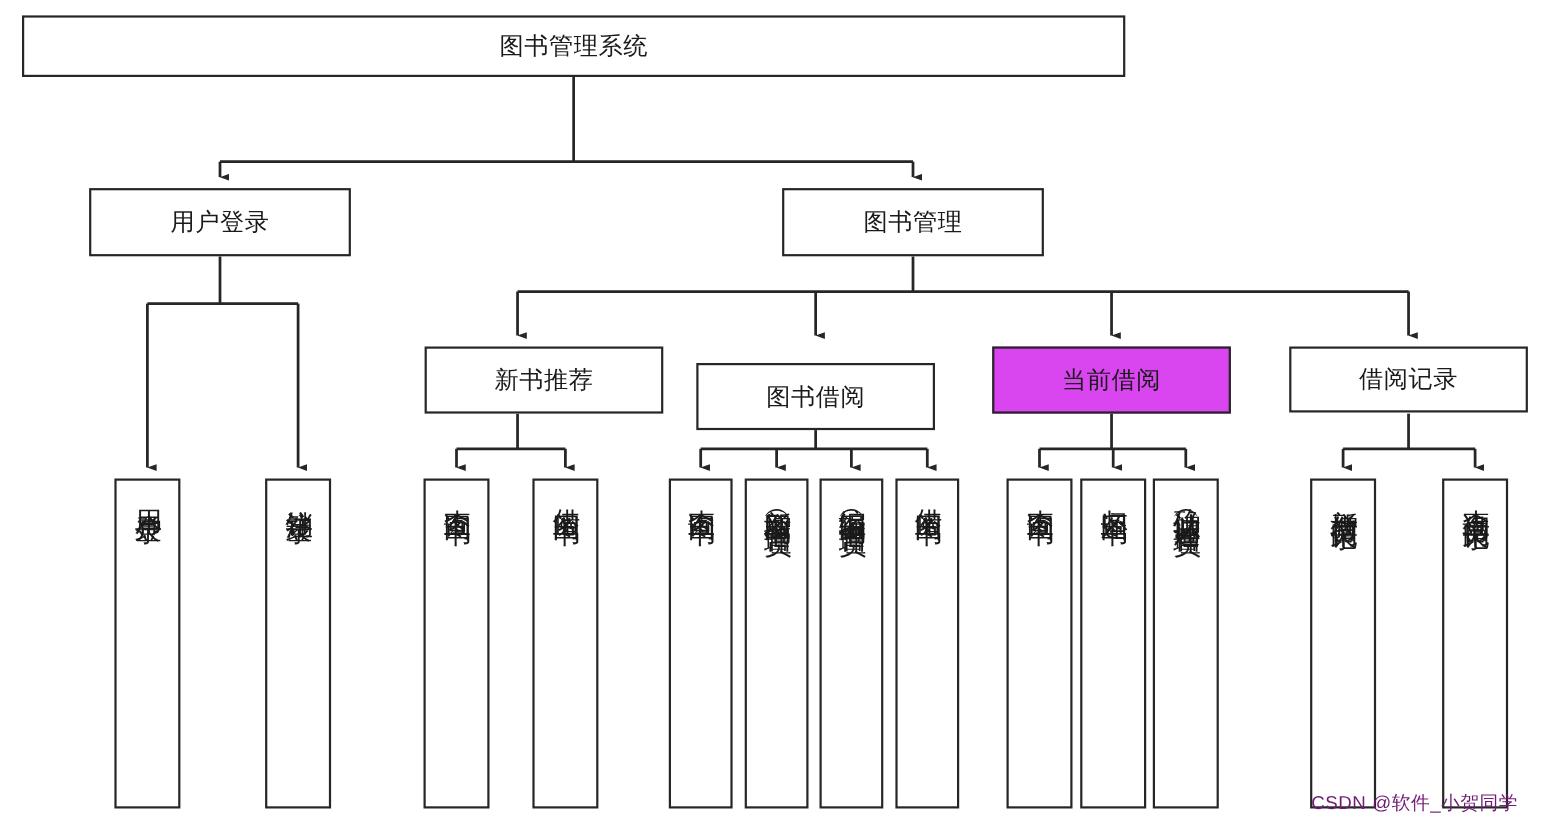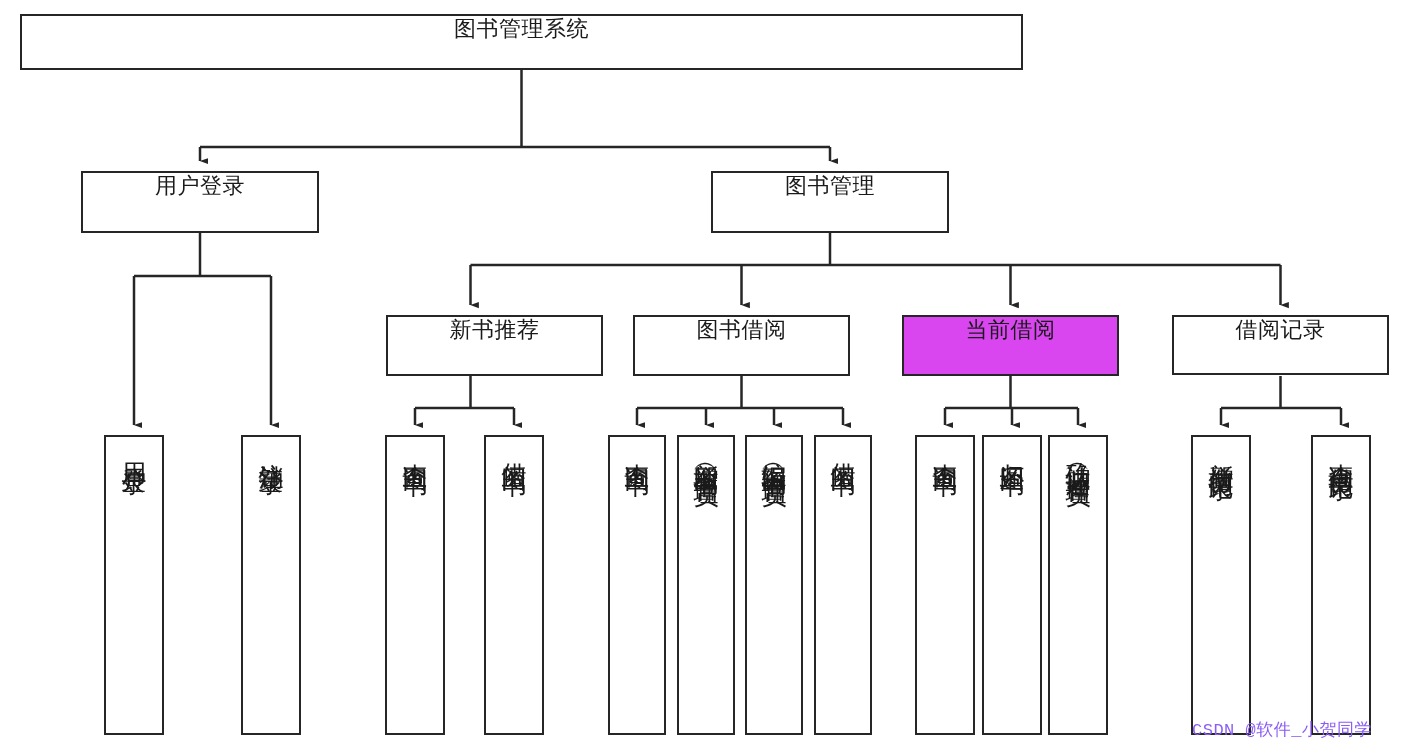--- a/index.html
+++ b/index.html
@@ -24,20 +24,21 @@
     width: 1405px;
     height: 747px;
     pointer-events: none;
   }
   .node {
     position: absolute;
     box-sizing: border-box;
     border: 2.5px solid #262626;
     background: #ffffff;
     display: flex;
+    align-items: center;
     justify-content: center;
     color: #1a1a1a;
   }
   .node .label {
     display: block;
     text-align: center;
     line-height: 1.18;
     white-space: nowrap;
   }
   .node.horizontal .label {
@@ -120,21 +121,21 @@
       </div>
       <div class="node horizontal" style="left: 81px; top: 171px; width: 238px; height: 62px; border-color: rgb(38, 38, 38); background: rgb(255, 255, 255); color: rgb(26, 26, 26);">
         <span class="label">用户登录</span>
       </div>
       <div class="node horizontal" style="left: 711px; top: 171px; width: 238px; height: 62px; border-color: rgb(38, 38, 38); background: rgb(255, 255, 255); color: rgb(26, 26, 26);">
         <span class="label">图书管理</span>
       </div>
       <div class="node horizontal" style="left: 362px; top: 315px; width: 217px; height: 61px; border-color: rgb(38, 38, 38); background: rgb(255, 255, 255); color: rgb(26, 26, 26); margin-left: 24px;">
         <span class="label">新书推荐</span>
       </div>
-      <div class="node horizontal" style="left: 633px; top: 315px; width: 217px; height: 61px; border-color: rgb(38, 38, 38); background: rgb(255, 255, 255); color: rgb(26, 26, 26);">
+      <div class="node horizontal" style="left: 633px; top: 330px; width: 217px; height: 61px; border-color: rgb(38, 38, 38); background: rgb(255, 255, 255); color: rgb(26, 26, 26);">
         <span class="label">图书借阅</span>
       </div>
       <div class="node horizontal" style="left: 902px; top: 315px; width: 217px; height: 61px; border-color: rgb(38, 38, 38); background: #d946ef; color: rgb(26, 26, 26);">
         <span class="label">当前借阅</span>
       </div>
       <div class="node horizontal" style="left: 1172px; top: 315px; width: 217px; height: 60px; border-color: rgb(38, 38, 38); background: rgb(255, 255, 255); color: rgb(26, 26, 26);">
         <span class="label">借阅记录</span>
       </div>
       <div class="node vertical" style="left: 104px; top: 435px; width: 60px; height: 300px; border-color: rgb(38, 38, 38); background: rgb(255, 255, 255); color: rgb(26, 26, 26);">
         <span class="label">用户登录</span>
@@ -169,14 +170,14 @@
       <div class="node vertical" style="left: 1048px; top: 435px; width: 60px; height: 300px; border-color: rgb(38, 38, 38); background: rgb(255, 255, 255); color: rgb(26, 26, 26);">
         <span class="label">确认归还（管理员）</span>
       </div>
       <div class="node vertical" style="left: 1191px; top: 435px; width: 60px; height: 300px; border-color: rgb(38, 38, 38); background: rgb(255, 255, 255); color: rgb(26, 26, 26);">
         <span class="label">新增借阅记录</span>
       </div>
       <div class="node vertical" style="left: 1311px; top: 435px; width: 60px; height: 300px; border-color: rgb(38, 38, 38); background: rgb(255, 255, 255); color: rgb(26, 26, 26);">
         <span class="label">查询借阅记录</span>
       </div>
     </div>
-  <div class="watermark" style="left: 1192px; top: 718px; color: #8b5cf6; font-family: Liberation Mono, monospace;">CSDN @软件_小贺同学</div>
+  <div class="watermark" style="left: 1192px; top: 718px; color: #701a75;">CSDN @软件_小贺同学</div>
 </div>
 
 </body></html>

